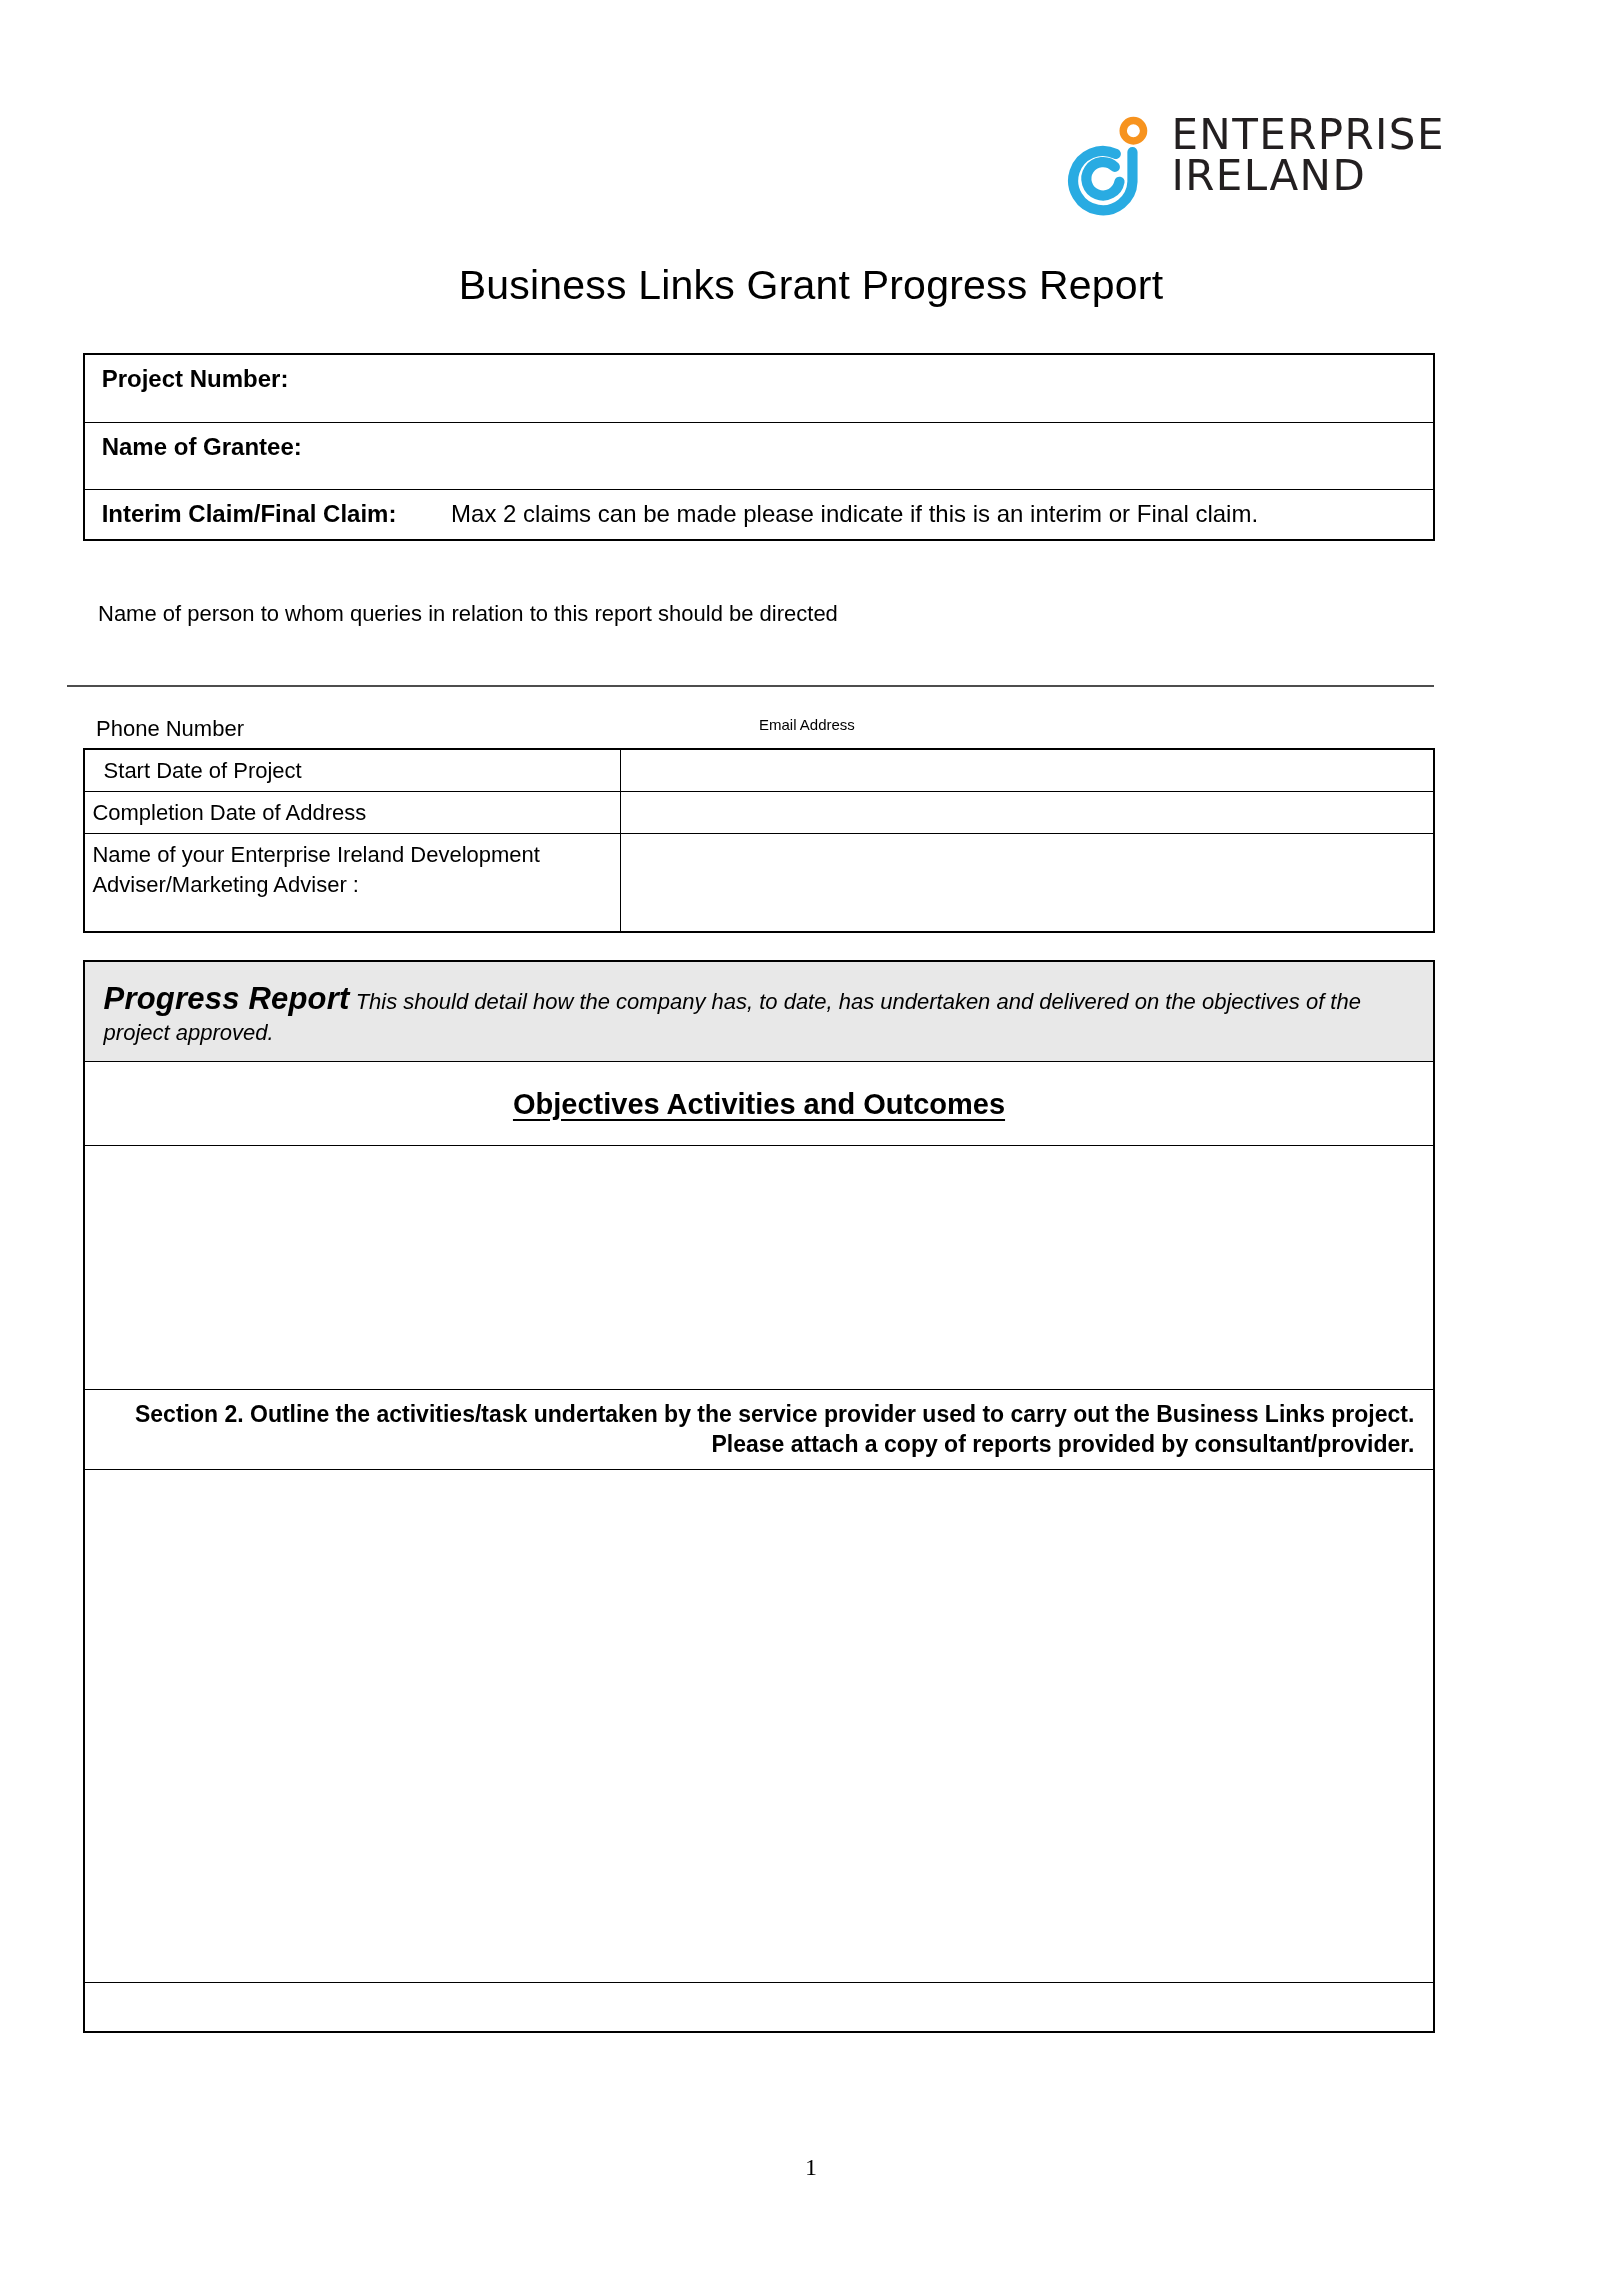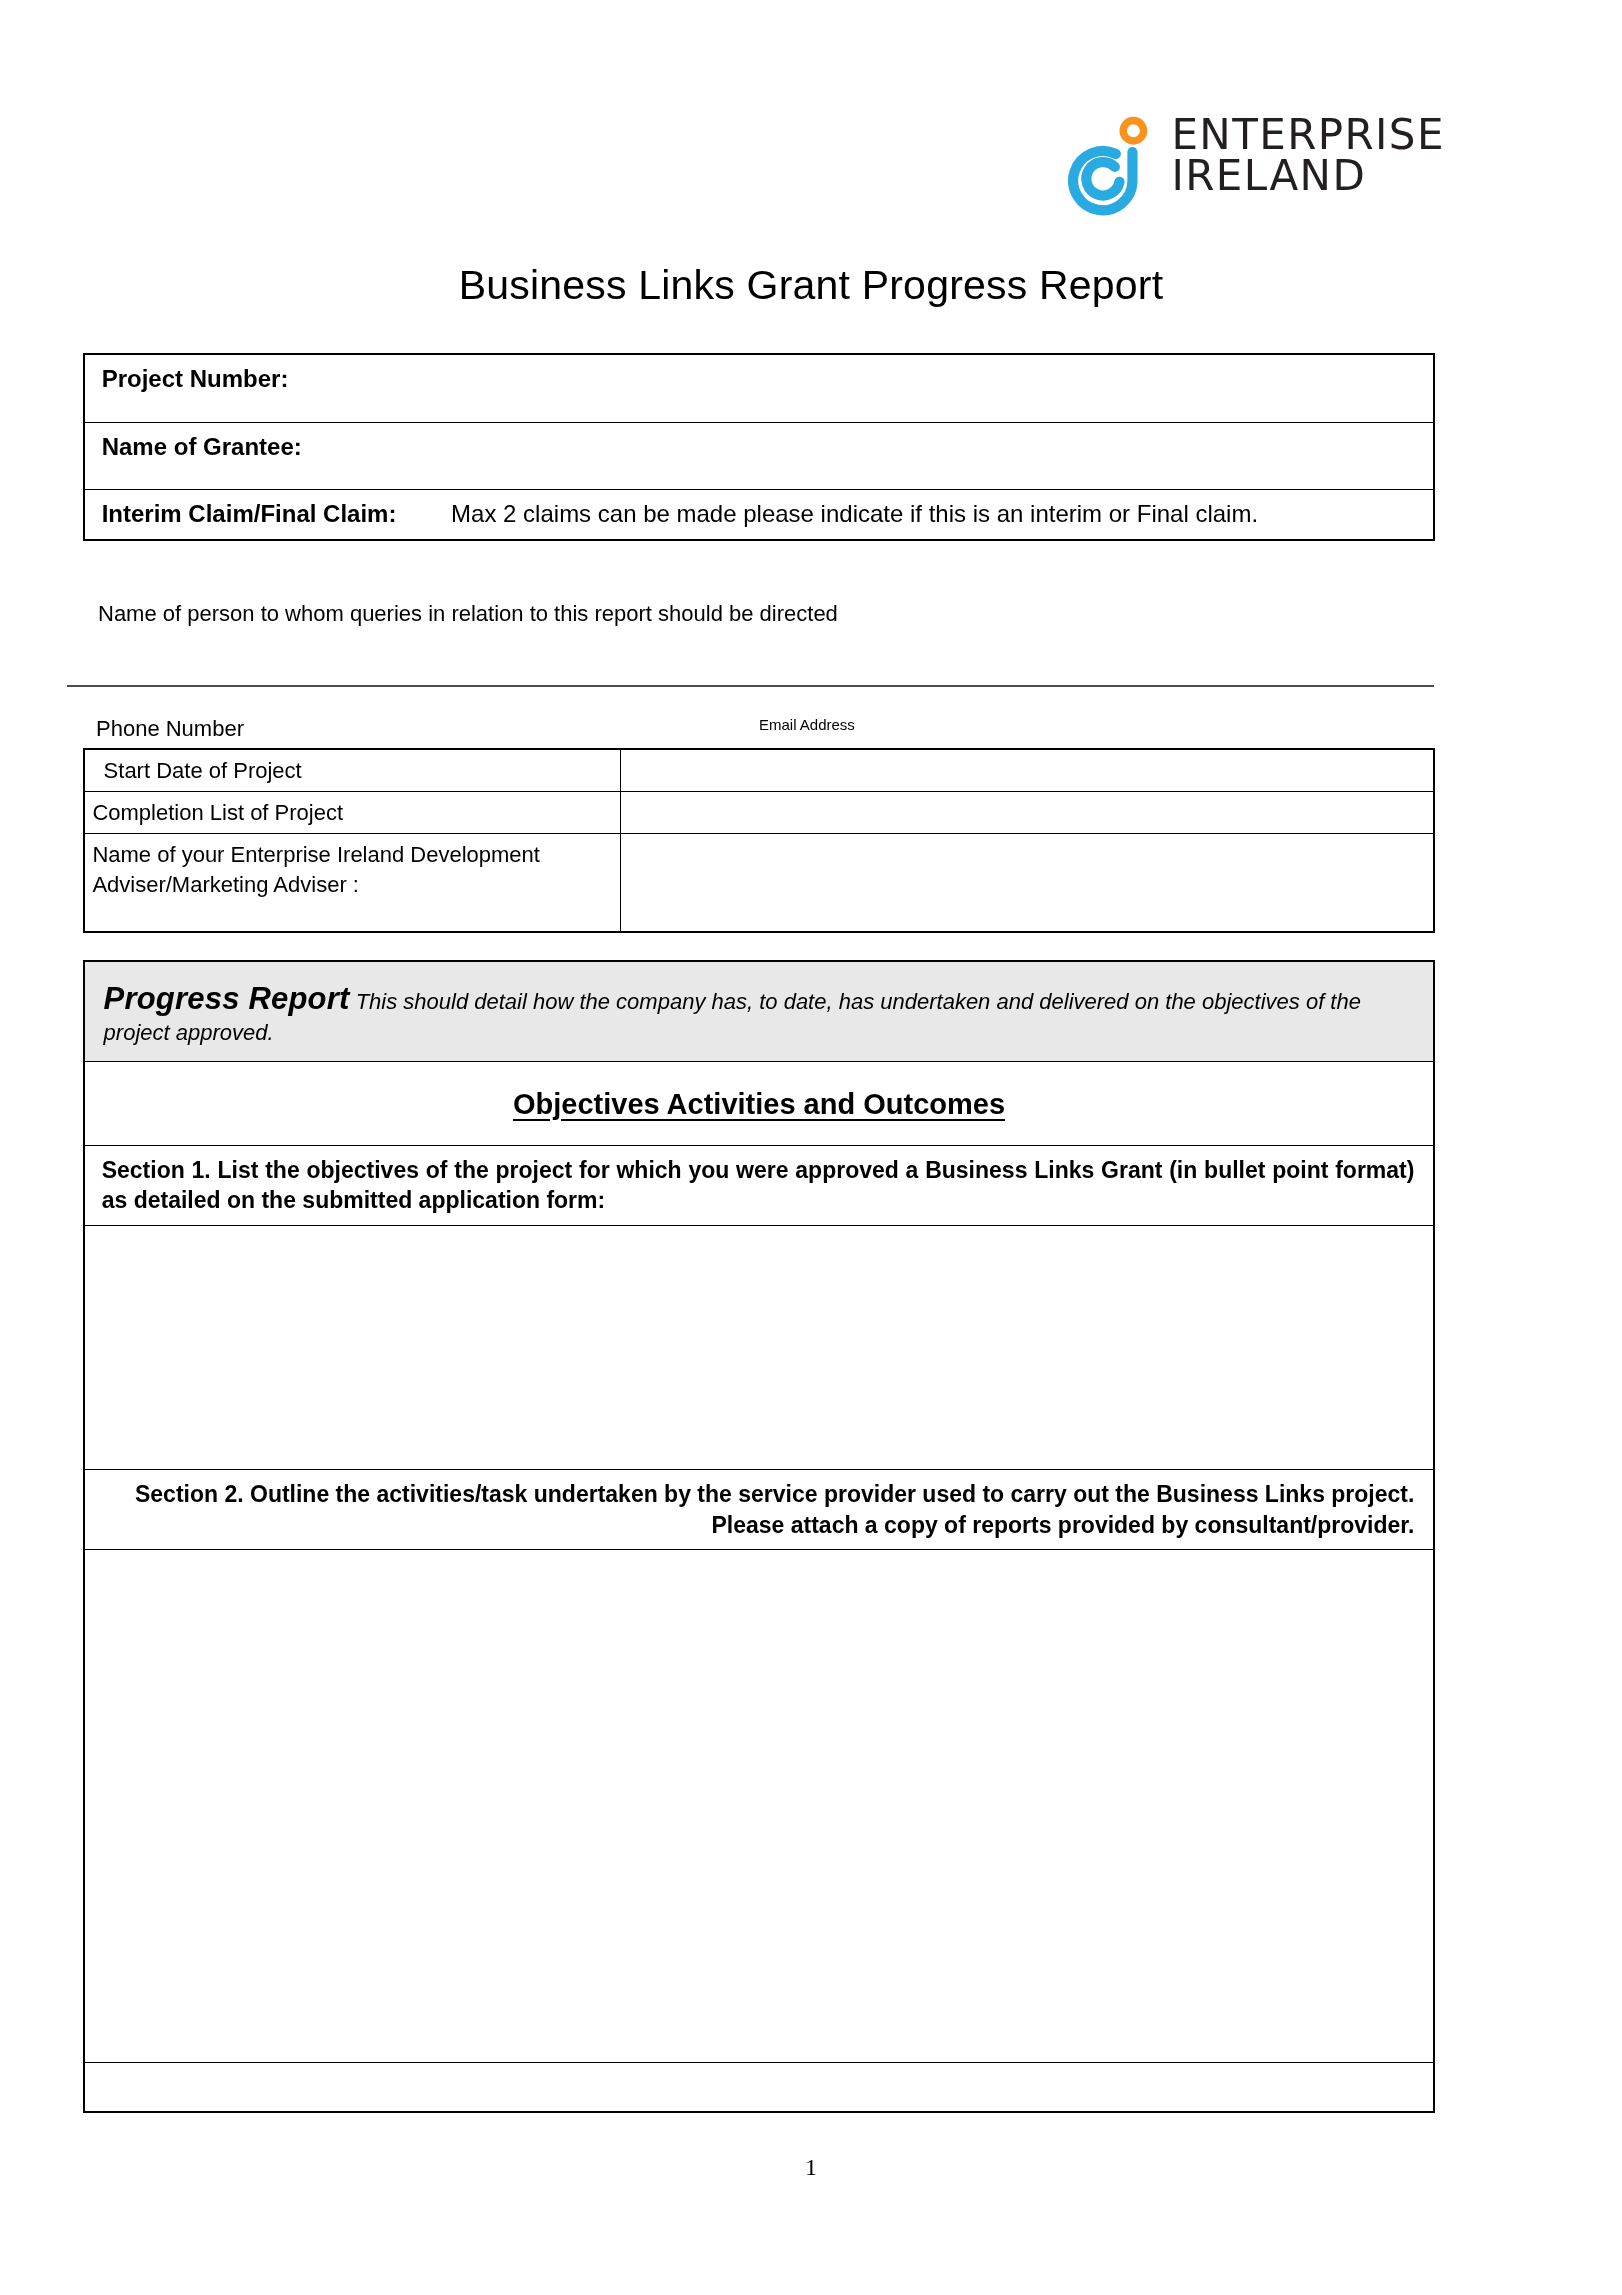--- a/index.html
+++ b/index.html
@@ -244,21 +244,21 @@
         <tr>
       <td class="col-lbl r-start indent-1">
         <span>Start Date of Project</span>
       </td>
       <td class="val">
         <span></span>
       </td>
     </tr>
     <tr>
       <td class="col-lbl r-complete">
-        <span>Completion List of Project</span>
+        <span>Completion Date of Address</span>
       </td>
       <td class="val">
         <span></span>
       </td>
     </tr>
     <tr>
       <td class="col-lbl r-adviser">
         <span>Name of your Enterprise Ireland Development Adviser/Marketing Adviser :</span>
       </td>
       <td class="val">
@@ -275,25 +275,20 @@
         <span class="pr-title">Progress Report</span>
         <span class="pr-sub">This should detail how the company has, to date, has undertaken and delivered on the objectives of the project approved.</span>
       </td>
     </tr>
     <tr>
       <td class="oao-head">
         <span>Objectives Activities and Outcomes</span>
       </td>
     </tr>
     <tr>
-      <td class="sec-head">
-        <span>Section 1. List the objectives of the project for which you were approved a Business Links Grant (in bullet point format) as detailed on the submitted application form:</span>
-      </td>
-    </tr>
-    <tr>
       <td class="answer-1">
         <span></span>
       </td>
     </tr>
     <tr>
       <td class="sec-head nojust">
         <div>Section 2. Outline the activities/task undertaken by the service provider used to carry out the Business Links project.</div>
         <div>Please attach a copy of reports provided by consultant/provider.</div>
       </td>
     </tr>

